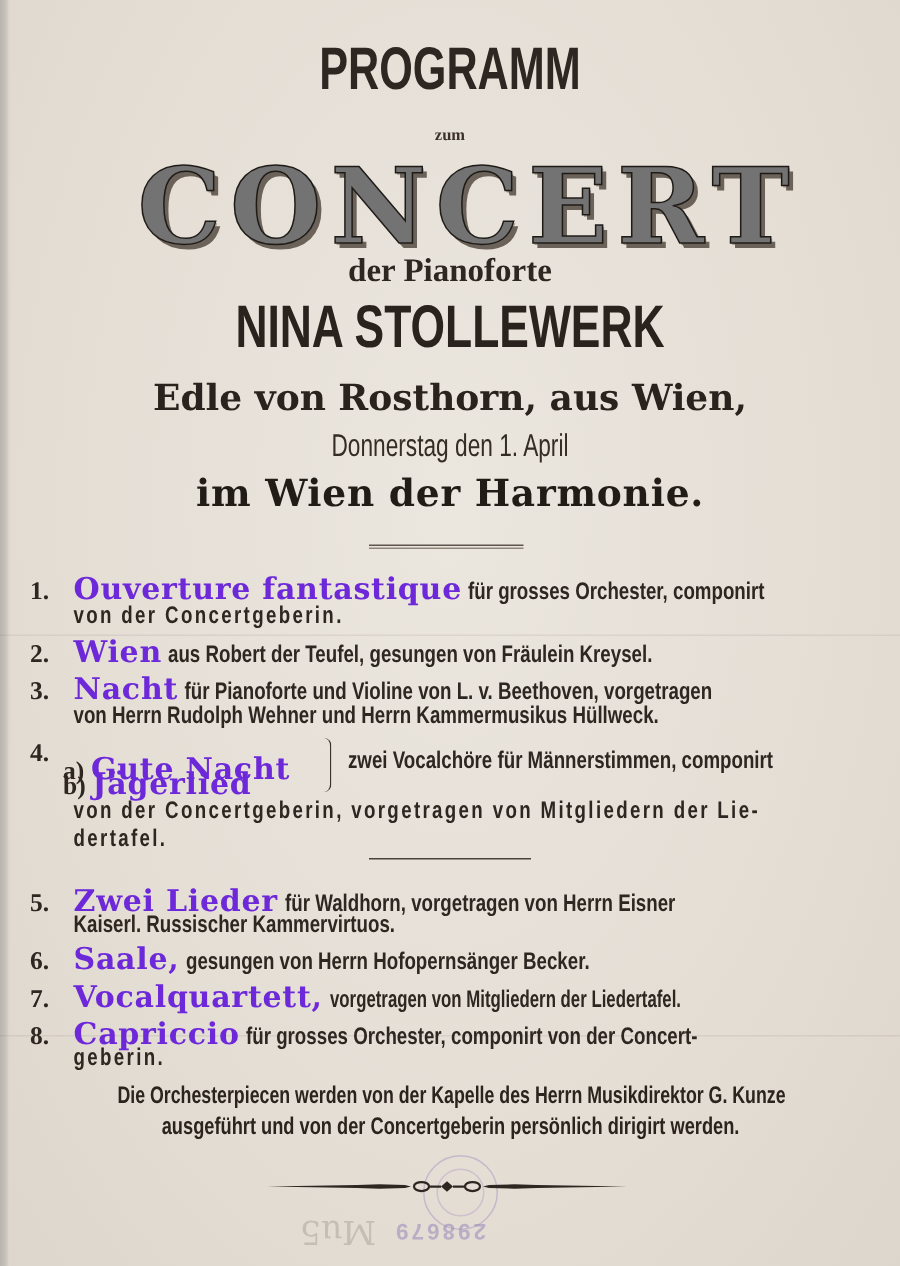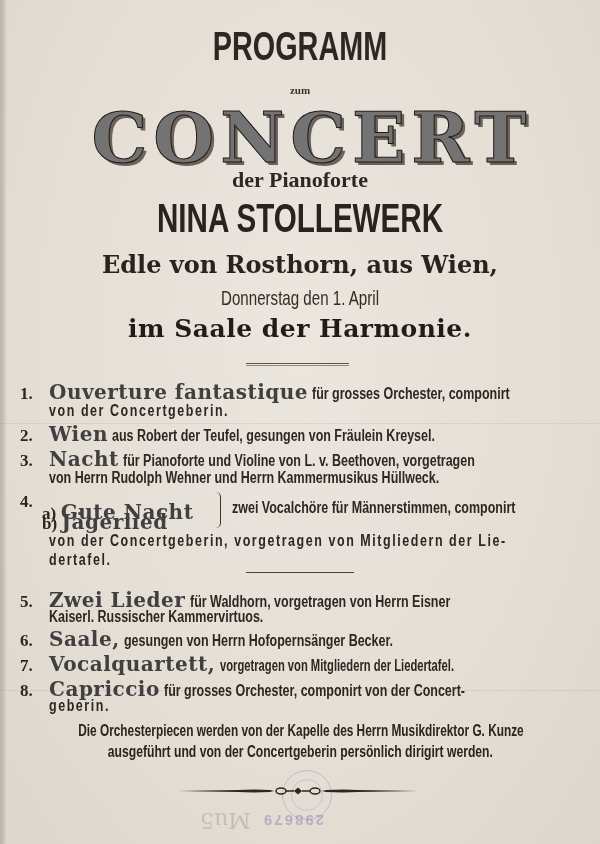--- a/index.html
+++ b/index.html
@@ -78,21 +78,21 @@
     font-family: "Liberation Serif", serif; font-weight: 700; font-size: 17px;
     color: #2e2620;
   }
   .line {
     position: absolute; left: 29px; white-space: nowrap;
     font-family: "Liberation Sans", sans-serif; font-size: 16px;
     transform-origin: 0 50%; color: #2e2620;
   }
   .head {
     font-family: "DejaVu Serif", serif; font-weight: 700; font-size: 20px;
-    color: #404040; letter-spacing: 0.5px;
+    color: #6d28d9; letter-spacing: 0.5px;
   }
   .narrow { display: inline-block; transform: scaleX(0.78); transform-origin: 0 50%; }
   .spaced { letter-spacing: 2px; }
 
   .bracket {
     position: absolute; width: 4px; border-right: 1.5px solid #3a322b;
     border-radius: 0 10px 10px 0;
   }
 
   .footer {
@@ -127,21 +127,21 @@
 <div class="fold" style="top:423px"></div>
 <div class="fold" style="top:690px"></div>
 
 <div class="abs center title-programm">PROGRAMM</div>
 <div class="abs center title-zum">zum</div>
 <div class="abs center title-concert">CONCERT</div>
 <div class="abs center title-componistin">der Pianoforte</div>
 <div class="abs center title-name">NINA STOLLEWERK</div>
 <div class="abs center title-edle">Edle von Rosthorn, aus Wien,</div>
 <div class="abs center title-date">Donnerstag den 1. April</div>
-<div class="abs center title-venue">im Saale der Harmonie.</div>
+<div class="abs center title-venue">im Wien der Harmonie.</div>
 
 <div class="abs rule-top"></div>
 
 <div class="item" style="top:380px">
   <span class="num" style="top:4px">1.</span>
   <div class="line" style="top:0">
     <span class="head">Ouverture fantastique</span>
     <span class="narrow" style="font-weight:700">für grosses Orchester, componirt</span>
   </div>
   <div class="line" style="top:22px">

